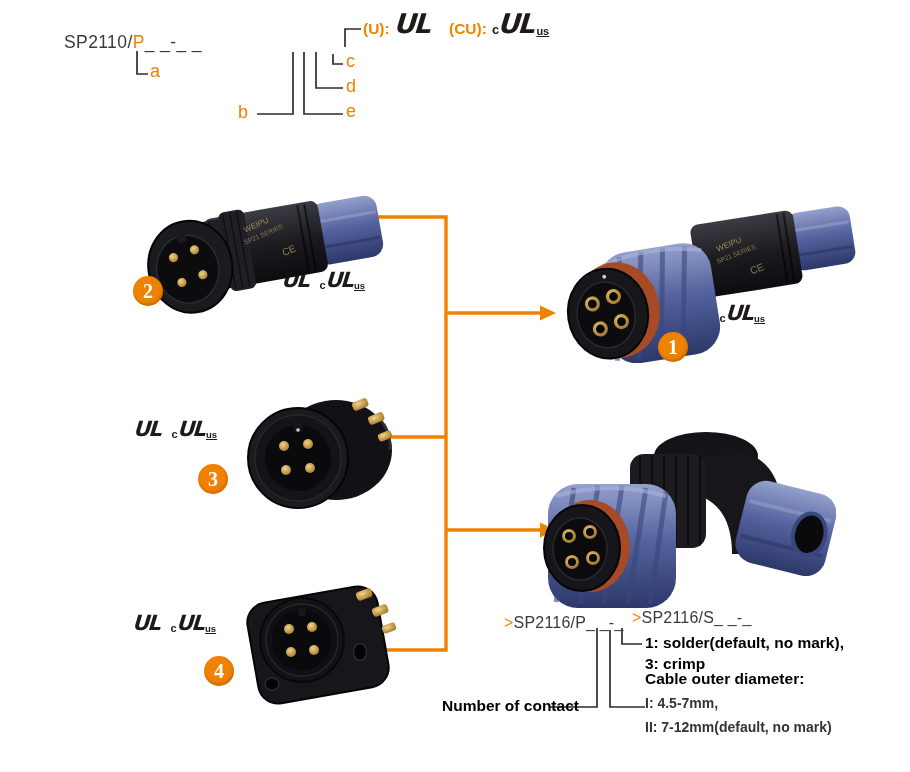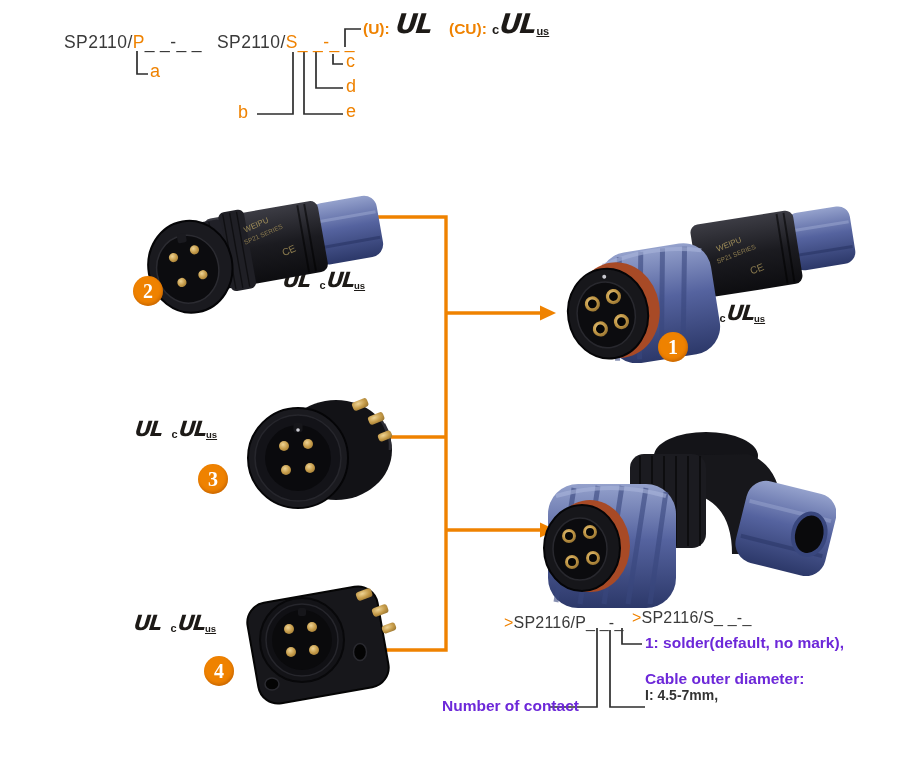--- a/index.html
+++ b/index.html
@@ -19,22 +19,22 @@
   .ul-us{font-weight:700;font-style:normal;margin-left:1px;text-decoration:underline;}
   .ul-big .ul-c{font-size:13px;} .ul-big .ul-us{font-size:11px;}
   .ul-small .ul-c{font-size:11px;} .ul-small .ul-us{font-size:9.5px;}
   .cert-pair{display:flex;align-items:flex-end;gap:10px;}
   .badge{width:30px;height:30px;border-radius:50%;background:#EF8200;color:#fff;
          display:flex;align-items:center;justify-content:center;
          font-family:"Liberation Serif",serif;font-weight:700;font-size:20px;
          box-shadow:inset -1px -2px 3px rgba(140,60,0,.35);}
   .fcode{font-size:16px;font-weight:400;color:#3A3A3A;letter-spacing:.2px;white-space:pre;}
   .fcode .orange{color:#EF8200;}
-  .ann-o{font-size:15.5px;font-weight:600;color:#6d28d9;line-height:20.5px;white-space:pre;}
-  .ann-b{font-size:14px;font-weight:600;color:#333;line-height:15.5px;white-space:pre;}
+  .ann-o{font-size:15.5px;font-weight:600;color:#000000;line-height:20.5px;white-space:pre;}
+  .ann-b{font-size:14px;font-weight:600;color:#333;line-height:15.5px;white-space:pre;margin-top:8px;}
   svg{display:block;}
 </style>
 </head>
 <body>
 
 <div class="canvas">
 
   <svg width="0" height="0" class="abs" aria-hidden="true">
     <defs>
       <linearGradient id="gBlue" x1="0" y1="0" x2="0" y2="1">
@@ -78,21 +78,20 @@
       <polygon points="357,437 373,429.5 373,444.5"></polygon>
       <polygon points="357,650 373,642.5 373,657.5"></polygon>
       <polygon points="556,313 540,305.5 540,320.5"></polygon>
       <polygon points="556,530 540,522.5 540,537.5"></polygon>
     </g>
   </svg>
 
   <div class="abs code" style="left:64px;top:32px"><span>SP2110/</span><span class="orange">P</span><span>_ _-_ _</span></div>
   <div class="abs ptr" style="left:150px;top:61px">a</div>
 
-  <div class="abs code" style="left:217px;top:32px"><span>SP2110/</span><span class="orange">S_ _-_ _</span></div>
   <div class="abs ptr" style="left:238px;top:102px">b</div>
   <div class="abs ptr" style="left:346px;top:51px">c</div>
   <div class="abs ptr" style="left:346px;top:76px">d</div>
   <div class="abs ptr" style="left:346px;top:101px">e</div>
 
   <div class="abs cert-label" style="left:363px;top:20px">(U):</div>
   <div class="abs ul-wrap ul-big" style="left:396px;top:11px">
       <span class="ul-letters">UL</span>
     </div>
   <div class="abs cert-label" style="left:449px;top:20px">(CU):</div>
@@ -265,22 +264,24 @@
   <div class="abs badge" style="left:658px;top:332px">1</div>
   <div class="abs badge" style="left:133px;top:276px">2</div>
   <div class="abs badge" style="left:198px;top:464px">3</div>
   <div class="abs badge" style="left:204px;top:656px">4</div>
 
   <div class="abs fcode" style="left:504px;top:614px"><span class="orange">&gt;</span><span>SP2116/P_ _-_</span></div>
   <div class="abs fcode" style="left:632px;top:609px"><span class="orange">&gt;</span><span>SP2116/S_ _-_</span></div>
 
   <div class="abs" style="left:645px;top:633px">
     <div class="ann-o">1: solder(default, no mark),</div>
+    <div class="ann-o">3: crimp</div>
   </div>
 
   <div class="abs ann-o" style="left:442px;top:696px">Number of contact</div>
 
   <div class="abs" style="left:645px;top:669px">
     <div class="ann-o" style="line-height:19px">Cable outer diameter:</div>
     <div class="ann-b">I: 4.5-7mm,</div>
+    <div class="ann-b">II: 7-12mm(default, no mark)</div>
   </div>
 
 </div>
 
 </body></html>

